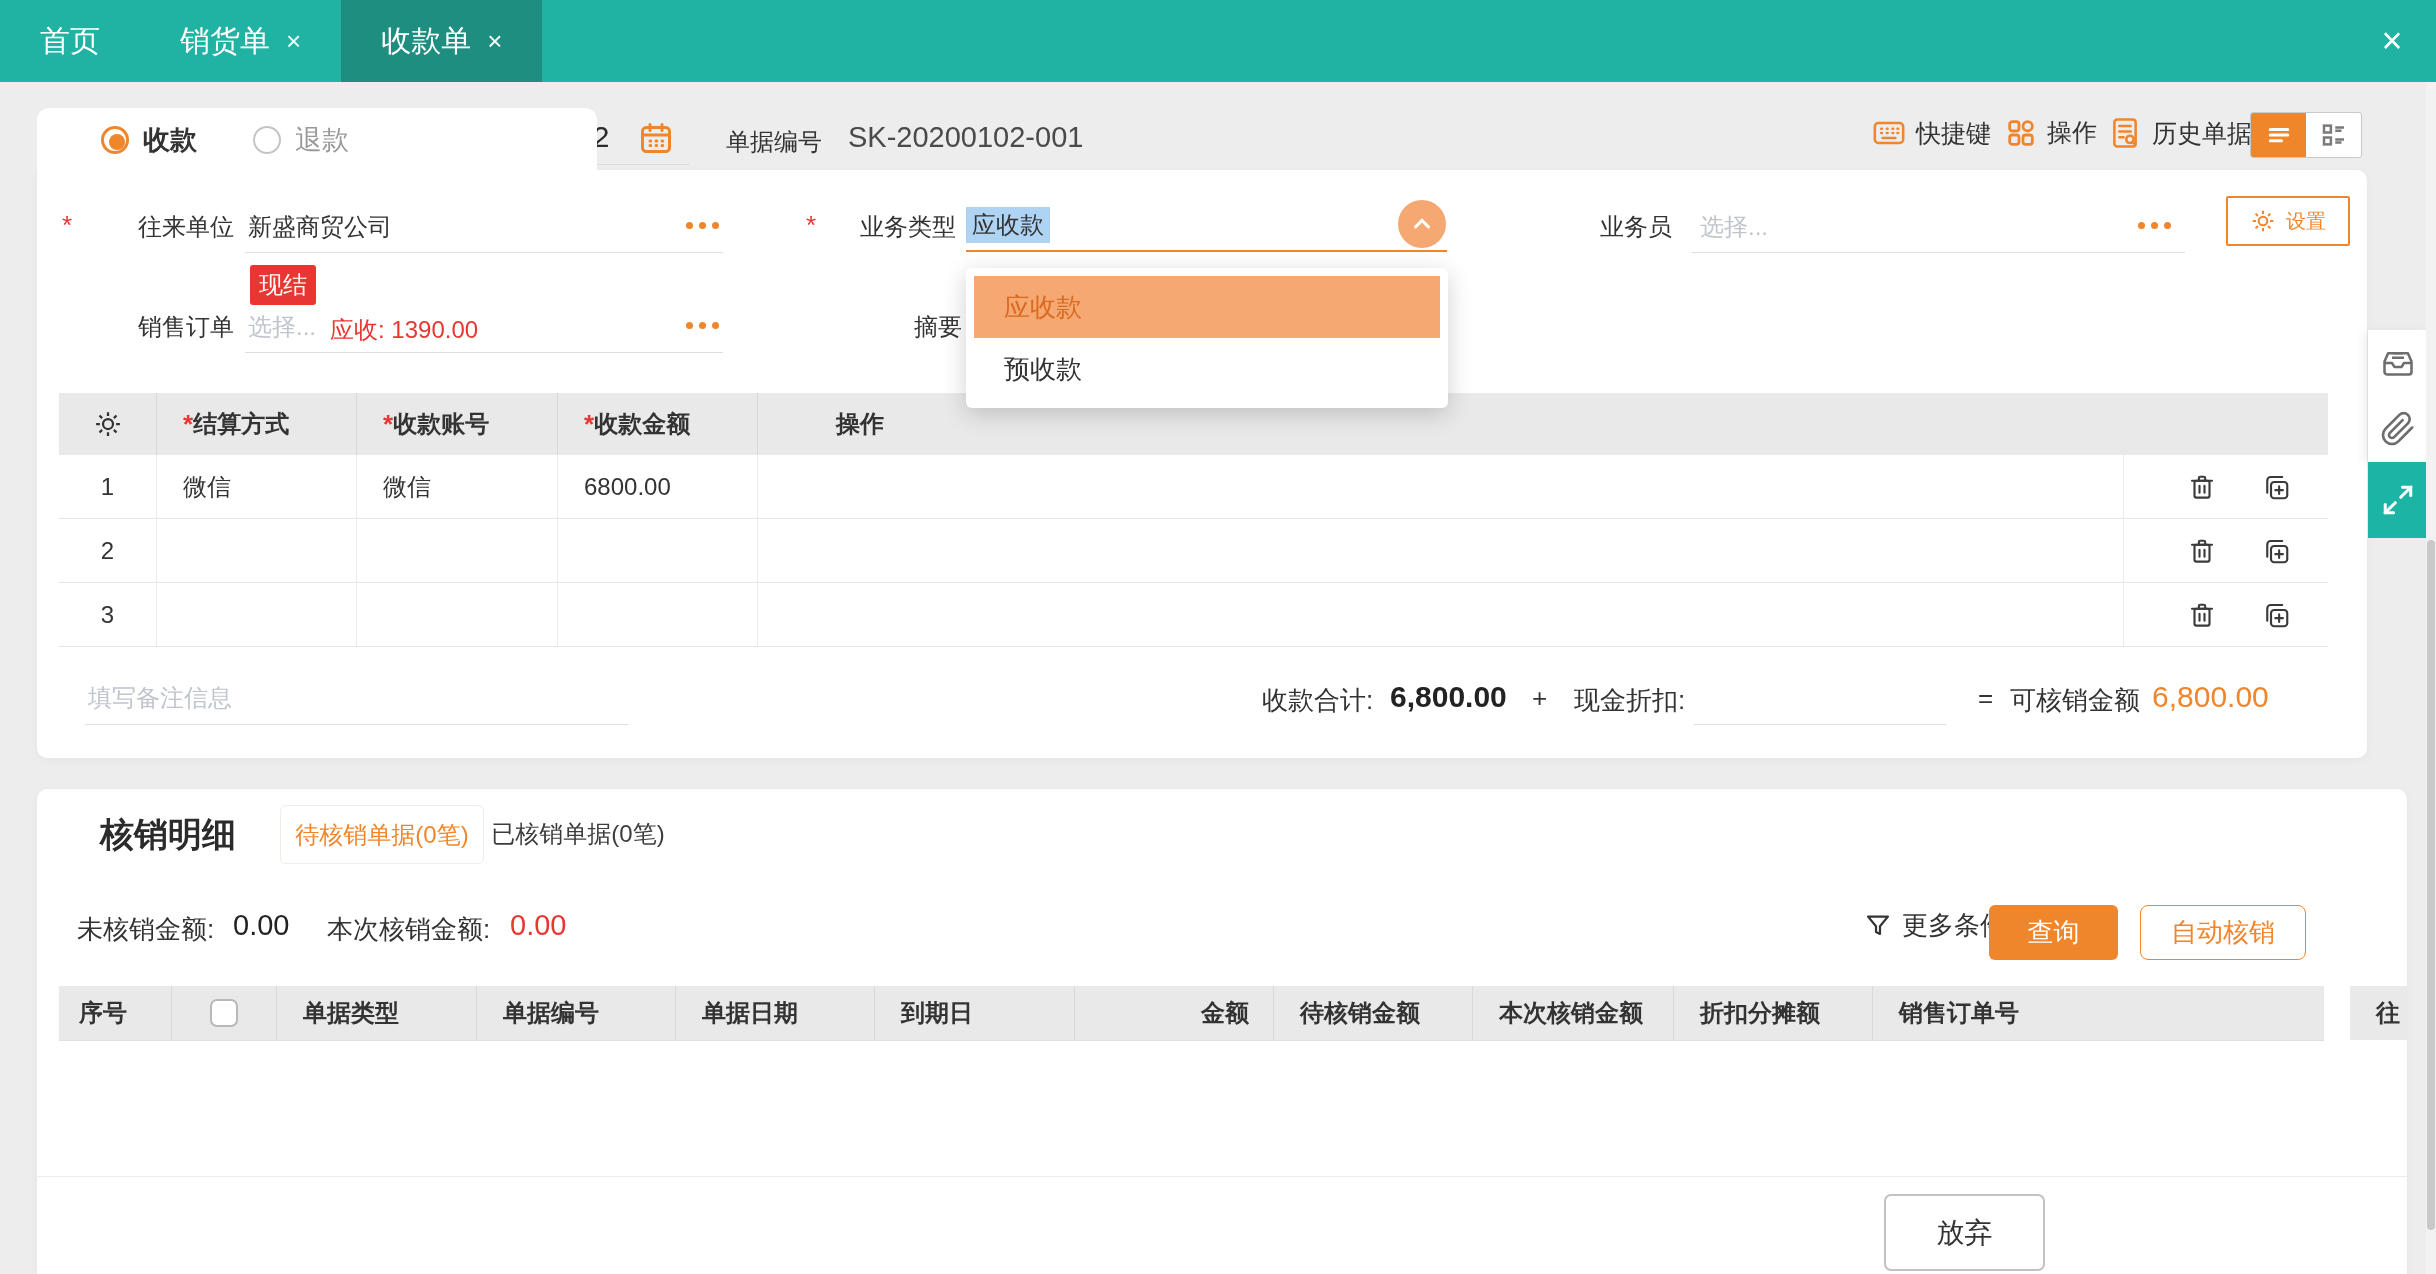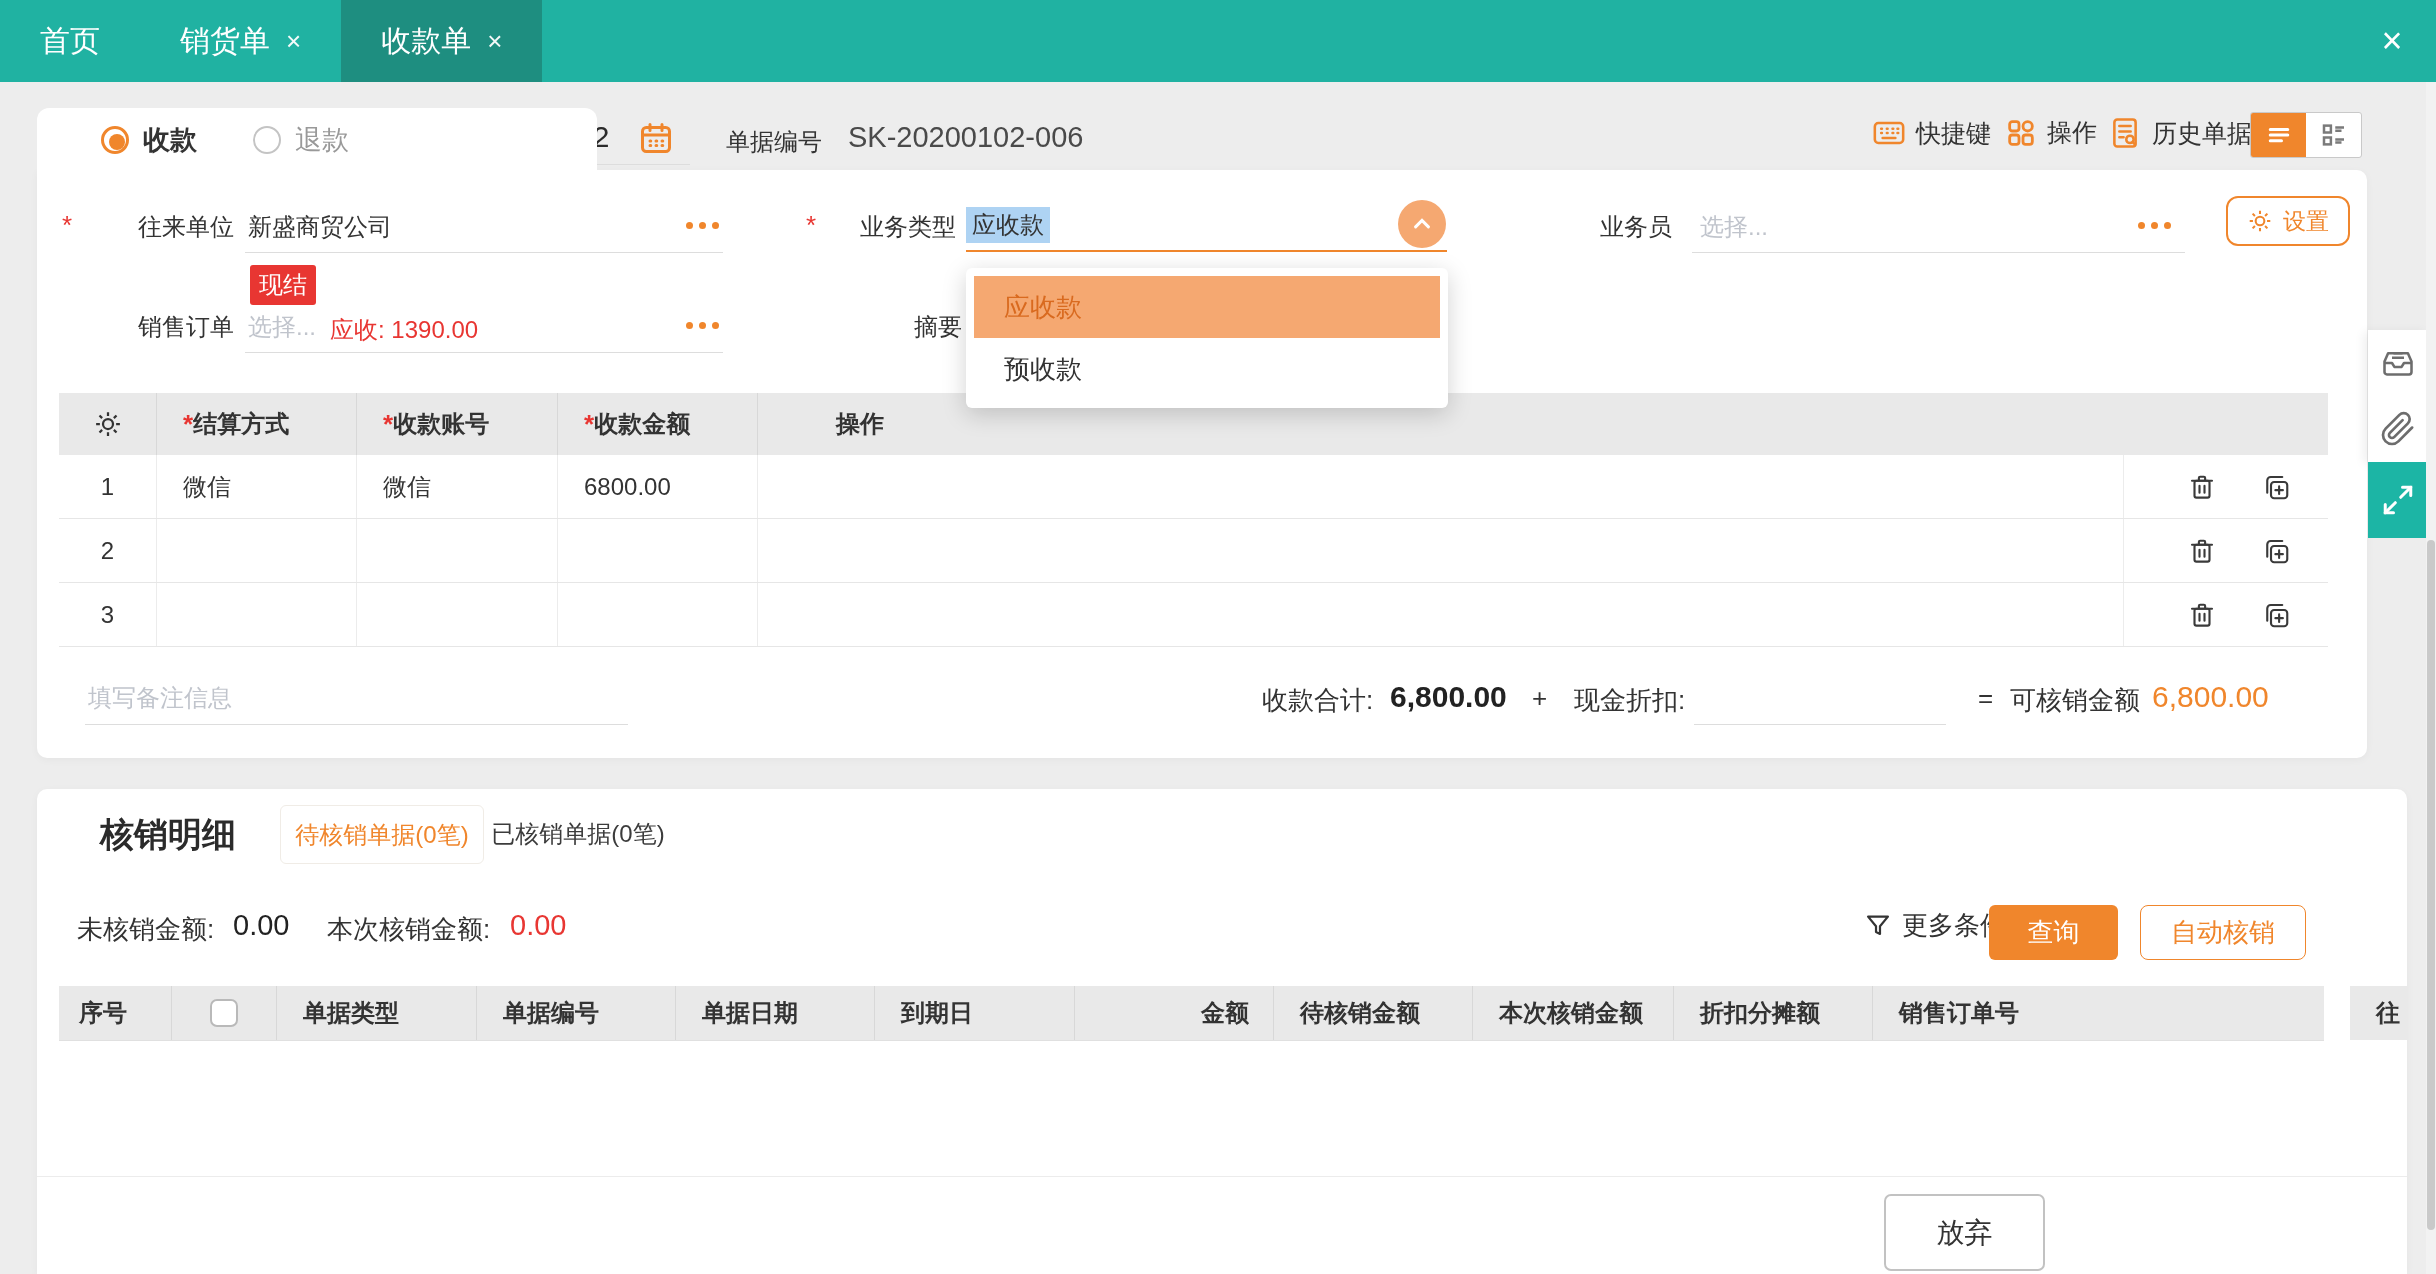--- a/index.html
+++ b/index.html
@@ -32,21 +32,21 @@
   .star{color:#e83632;font-size:26px;}
   .flabel{font-size:24px;color:#333;text-align:right;}
   .fvalue{font-size:24px;color:#333;}
   .placeholder{font-size:24px;color:#c0c4cc;}
   .dots{display:flex;gap:6px;}
   .dots i{width:7px;height:7px;border-radius:50%;background:#f0862c;}
   .badge-cash{background:#e83632;color:#fff;font-size:24px;display:flex;align-items:center;justify-content:center;border-radius:3px;}
   .red-text{color:#e83632;font-size:24px;margin-top:42px;}
   .sel-blue{background:#aed3f3;padding:2px 6px;}
   .circle-btn{width:48px;height:48px;border-radius:50%;background:#f5a871;display:flex;align-items:center;justify-content:center;}
-  .btn-outline{border:2px solid #f0862c;color:#f0862c;background:#fff;border-radius:12px;display:flex;align-items:center;justify-content:center;gap:10px;font-size:23px;box-sizing:border-box;}
+  .btn-outline{border:2px solid #f0862c;color:#f0862c;background:#fff;border-radius:2px;display:flex;align-items:center;justify-content:center;gap:10px;font-size:20px;box-sizing:border-box;}
   .dropdown{background:#fff;border-radius:6px;box-shadow:0 6px 24px rgba(0,0,0,.18);z-index:60;padding:8px 0;}
   .opt{height:62px;display:flex;align-items:center;padding-left:30px;font-size:26px;color:#333;margin:0 8px;}
   .opt.hl{background:#f5a871;color:#d96a1f;}
   
   .thead{background:#e9e9e9;display:flex;box-sizing:border-box;}
   .th{display:flex;align-items:center;font-size:24px;font-weight:bold;color:#333;box-sizing:border-box;border-right:1px solid #d8d8d8;padding-left:26px;}
   .th:last-child{border-right:none;}
   .trow{display:flex;background:#fff;border-bottom:1px solid #e6e6e6;box-sizing:border-box;}
   .td{display:flex;align-items:center;font-size:24px;color:#333;box-sizing:border-box;border-right:1px solid #ececec;padding-left:26px;}
   .td:last-child{border-right:none;}
@@ -104,21 +104,21 @@
   <span class="abs val-big" style="left:456px;top:120px;">2020-01-02</span>
   <span class="abs" style="left:638px;top:120px;">
     <svg viewBox="0 0 24 24" width="36" height="36" fill="none" stroke="#f0862c" stroke-width="2" stroke-linecap="round">
       <rect x="3" y="5" width="18" height="16" rx="2.5"></rect>
         <path d="M8 3v4M16 3v4M3 10h18M8 14h.5M12 14h.5M16 14h.5M8 17h.5M12 17h.5M16 17h.5"></path>
     </svg>
   </span>
   <div class="abs underline" style="left:450px;top:164px;width:240px;"></div>
 
   <span class="abs lbl" style="left:726px;top:126px;">单据编号</span>
-  <span class="abs" style="left:848px;top:121px;font-size:29px;color:#4a4a4a;">SK-20200102-006</span>
+  <span class="abs" style="left:848px;top:121px;font-size:29px;color:#4a4a4a;">SK-20200102-001</span>
 
   <div class="abs toolbar-item" style="left:1872px;top:116px;">
     <span>
       <svg viewBox="0 0 24 24" width="34" height="34" fill="none" stroke="#f0862c" stroke-width="1.8" stroke-linecap="round">
         <rect x="2" y="5" width="20" height="14" rx="2.5"></rect>
           <path d="M6.5 9h.5M10.5 9h.5M14.5 9h.5M18 9h.5M6.5 12h.5M10.5 12h.5M14.5 12h.5M18 12h.5M7.5 15.5h9"></path>
       </svg>
     </span>
     <span>快捷键</span>
   </div>

